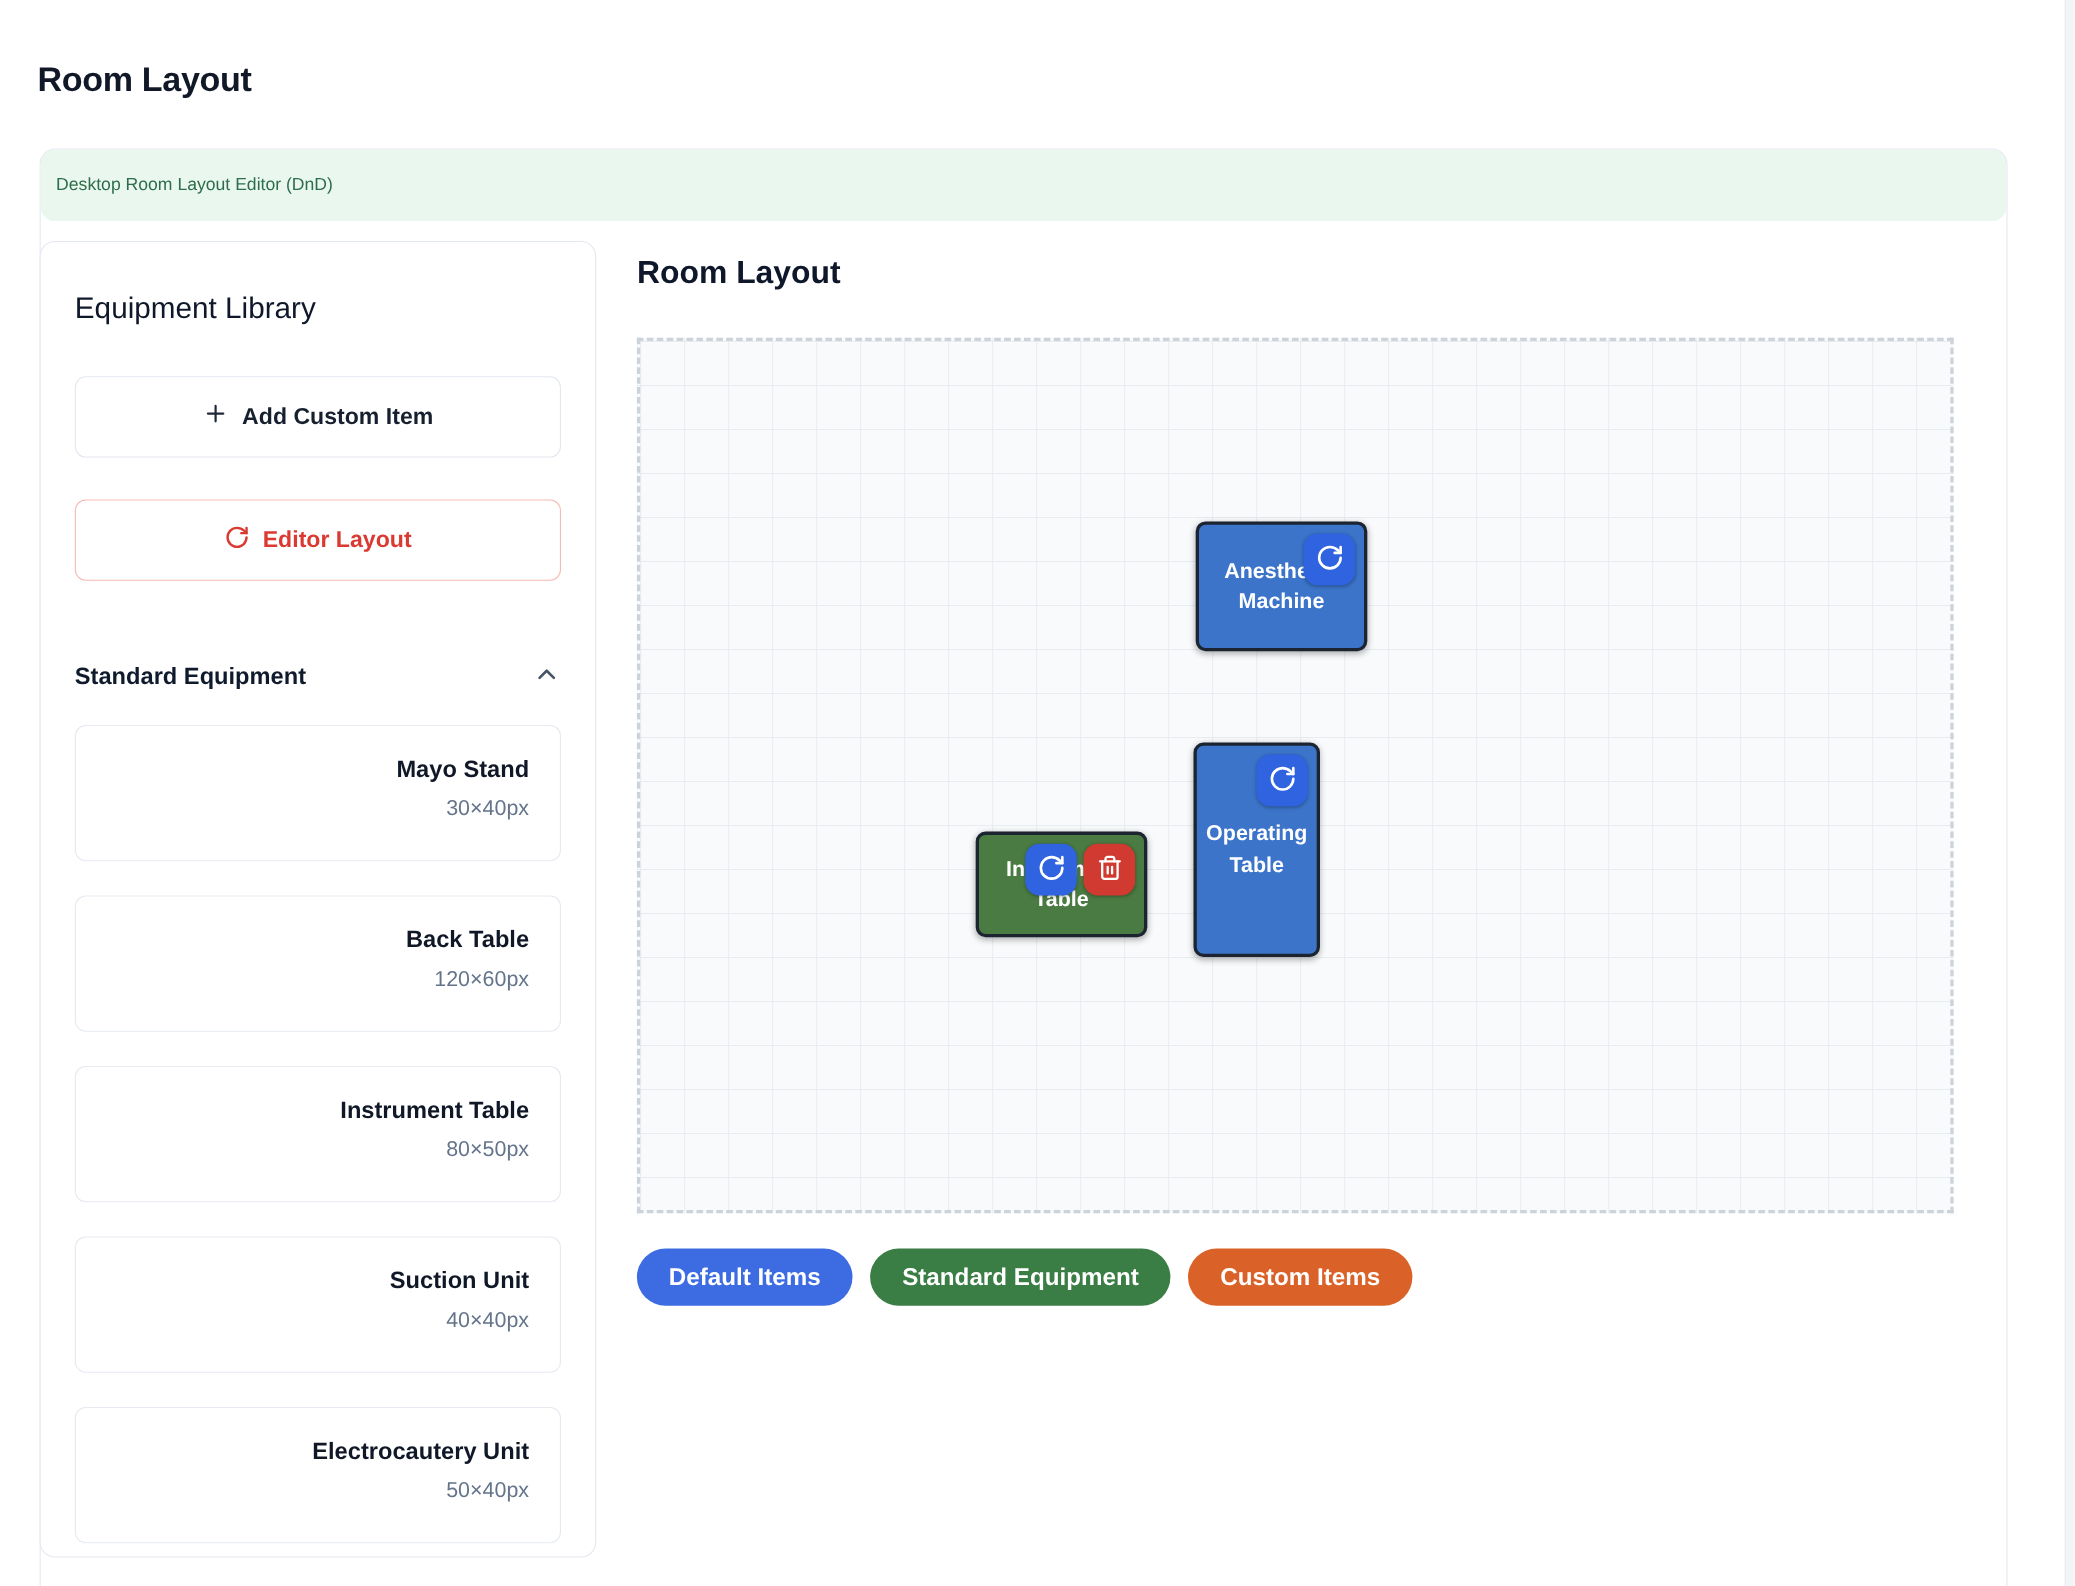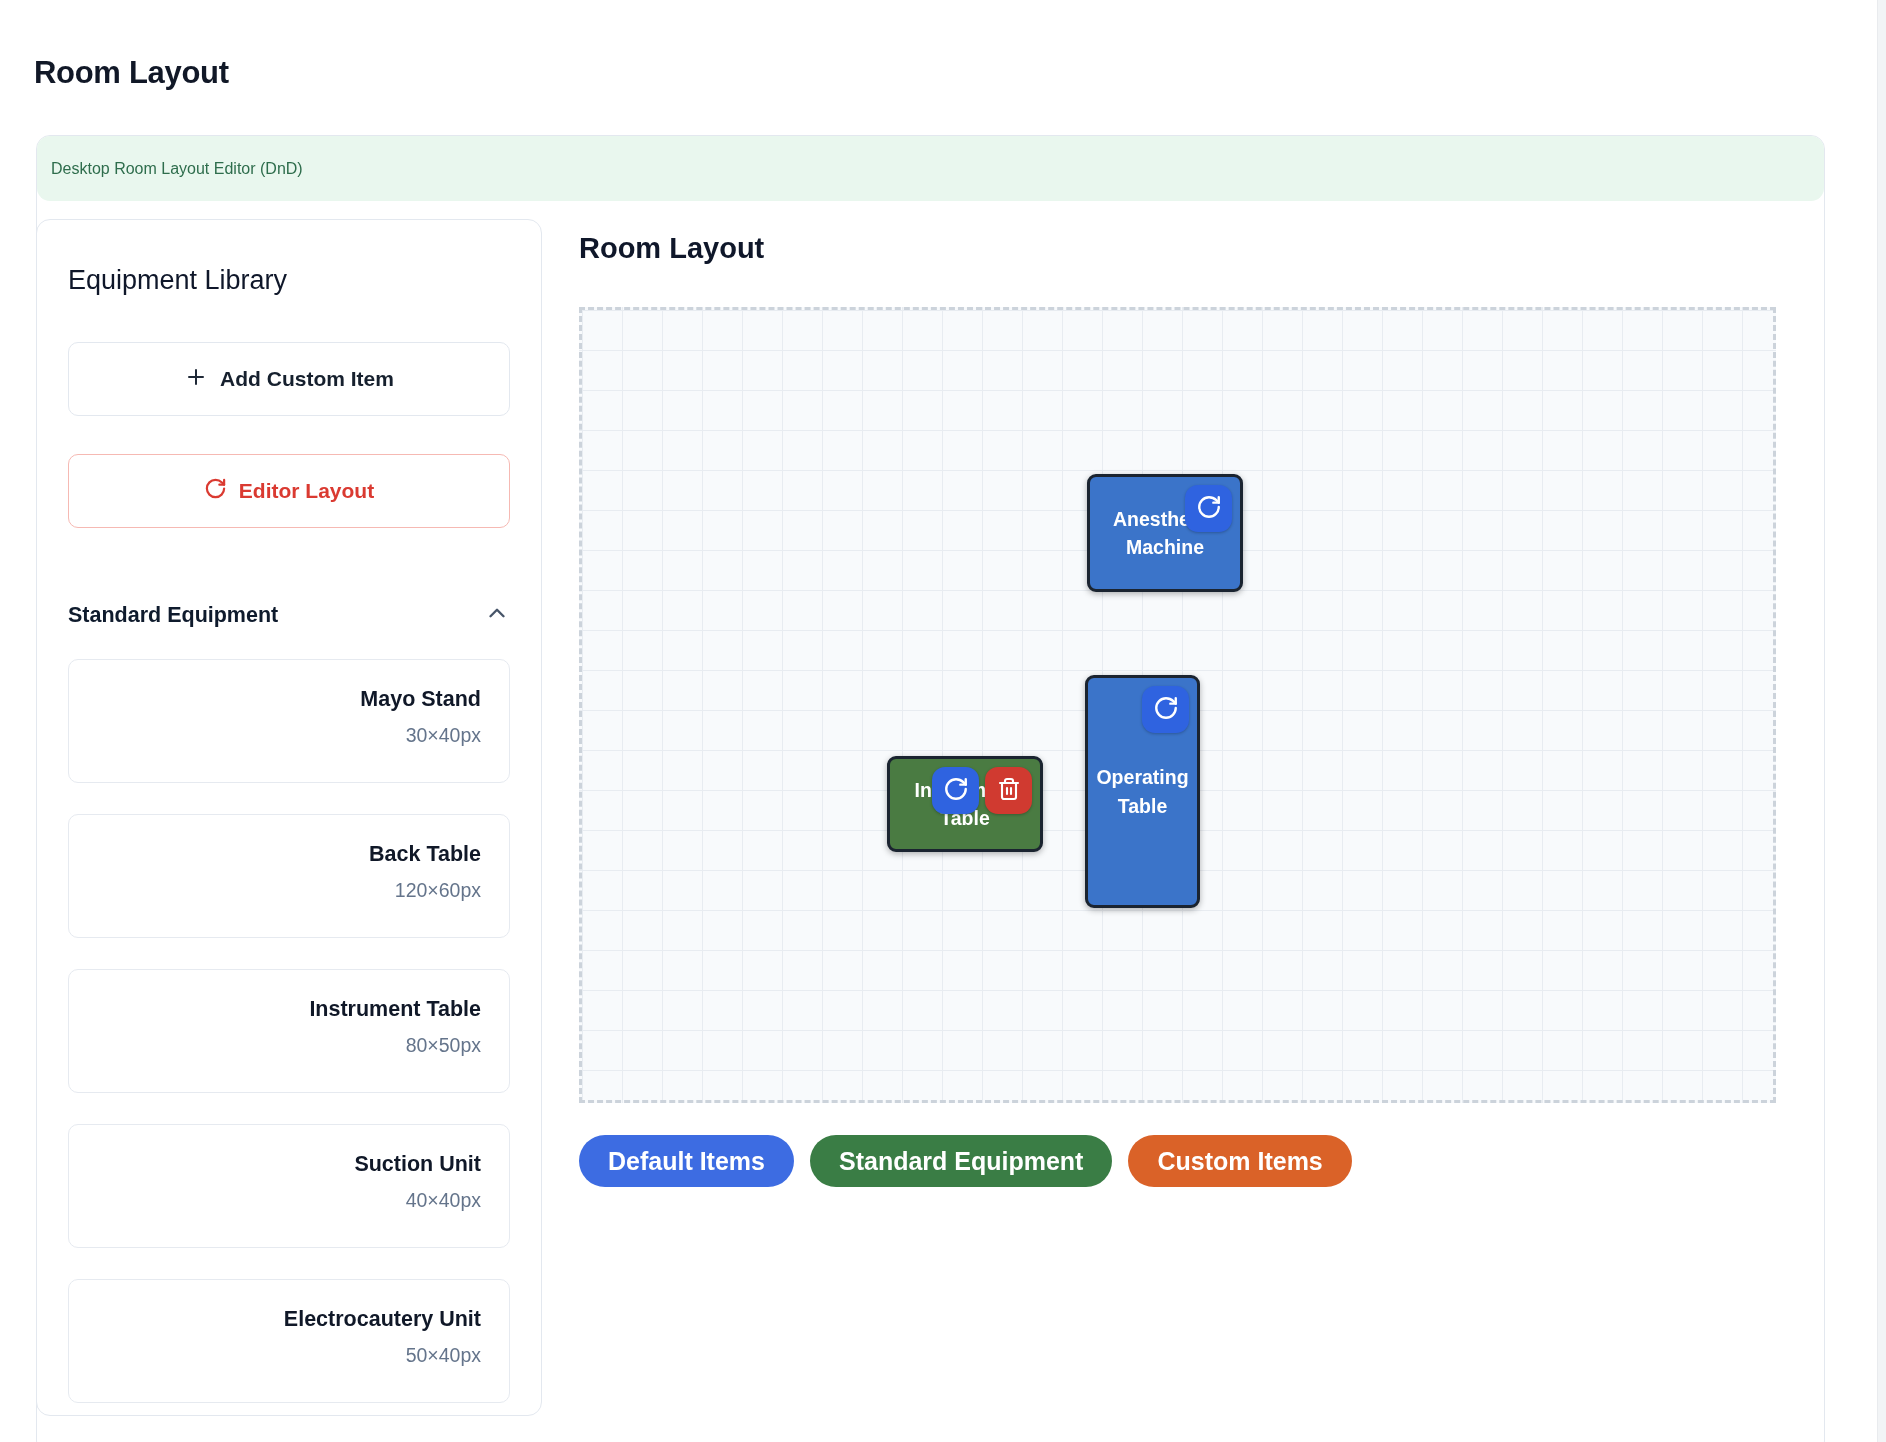--- a/index.html
+++ b/index.html
@@ -51,21 +51,21 @@
   .canvas-item { position:absolute; border:3px solid #1b2430; border-radius:9px; color:#fff;
                  font-weight:700; font-size:19.5px; line-height:1.45; display:flex;
                  align-items:center; justify-content:center; text-align:center;
                  box-shadow:0 2px 6px rgba(0,0,0,.3); cursor:grab; }
   .item-actions { position:absolute; top:8px; right:8px; display:flex; gap:6px; }
   .action-btn { width:47px; height:47px; border:none; border-radius:13px; display:flex;
                 align-items:center; justify-content:center; cursor:pointer; padding:0;
                 box-shadow:0 1px 3px rgba(0,0,0,.25); }
 
   .legend { margin-top:32px; display:flex; gap:16px; }
-  .legend-pill { height:52px; padding:0 29px; border-radius:27px; color:#fff; font-size:25px;
+  .legend-pill { height:52px; padding:0 29px; border-radius:27px; color:#fff; font-size:22px;
                  font-weight:700; display:flex; align-items:center; }
 
   .scroll-track { position:absolute; right:0; top:0; width:9px; height:100%;
                   background:#f2f4f6; border-left:1px solid #e9ebee; }
 </style>
 </head>
 <body>
 
 <div class="viewport">
 
@@ -143,21 +143,21 @@
               <span>
                 <svg width="26" height="26" viewBox="0 0 24 24" fill="none" stroke="#ffffff" stroke-width="2.2" stroke-linecap="round" stroke-linejoin="round">
                   <path d="M21 12a9 9 0 1 1-9-9c2.52 0 4.93 1 6.74 2.74L21 8"></path>
                     <path d="M21 3v5h-5"></path>
                 </svg>
               </span>
             </button>
           </span>
         </div>
 
-        <div class="canvas-item" style="left: 503px; top: 365px; width: 115px; height: 233px; background: rgb(59, 116, 201);">
+        <div class="canvas-item" style="left: 503px; top: 365px; width: 115px; height: 195px; background: rgb(59, 116, 201);">
           <span>Operating Table</span>
           <span class="item-actions">
             <button class="action-btn btn-rotate" style="background: rgb(47, 99, 224);">
               <span>
                 <svg width="26" height="26" viewBox="0 0 24 24" fill="none" stroke="#ffffff" stroke-width="2.2" stroke-linecap="round" stroke-linejoin="round">
                   <path d="M21 12a9 9 0 1 1-9-9c2.52 0 4.93 1 6.74 2.74L21 8"></path>
                     <path d="M21 3v5h-5"></path>
                 </svg>
               </span>
             </button>

